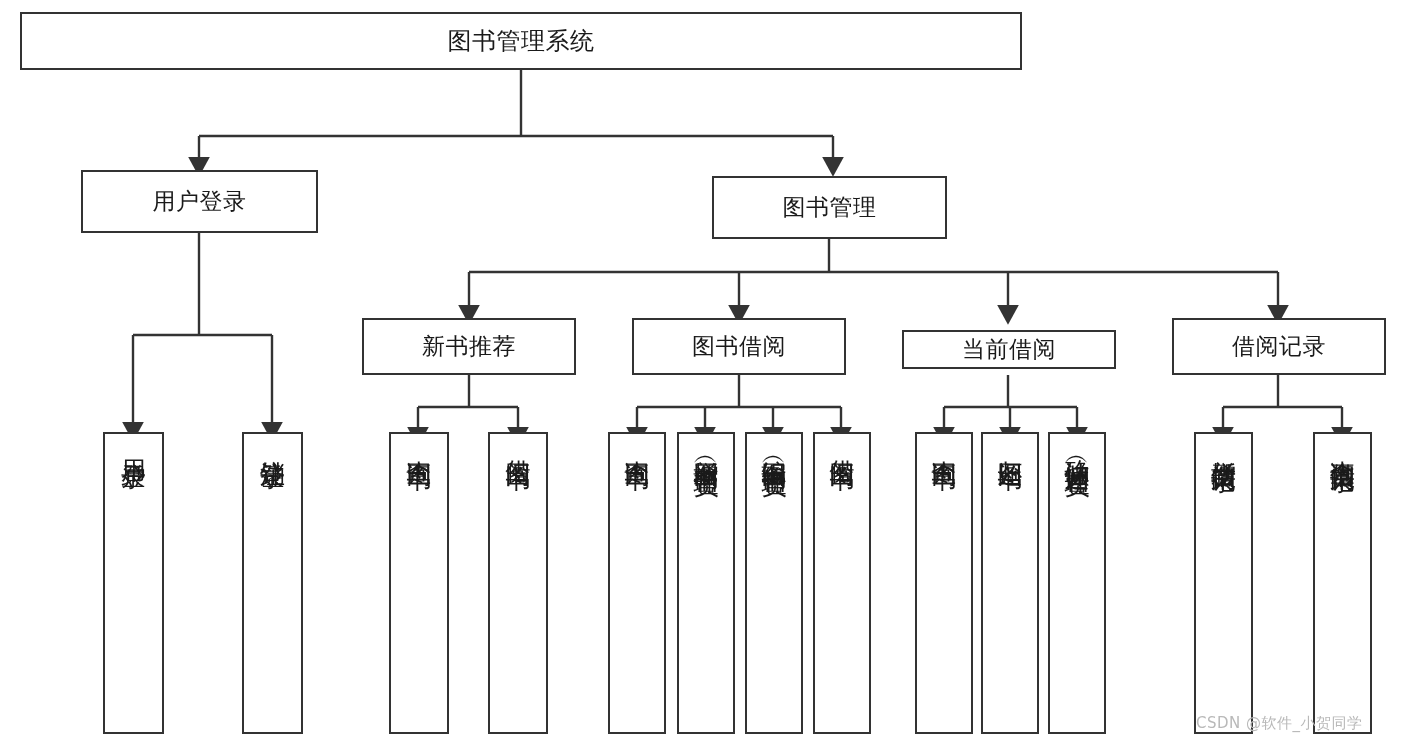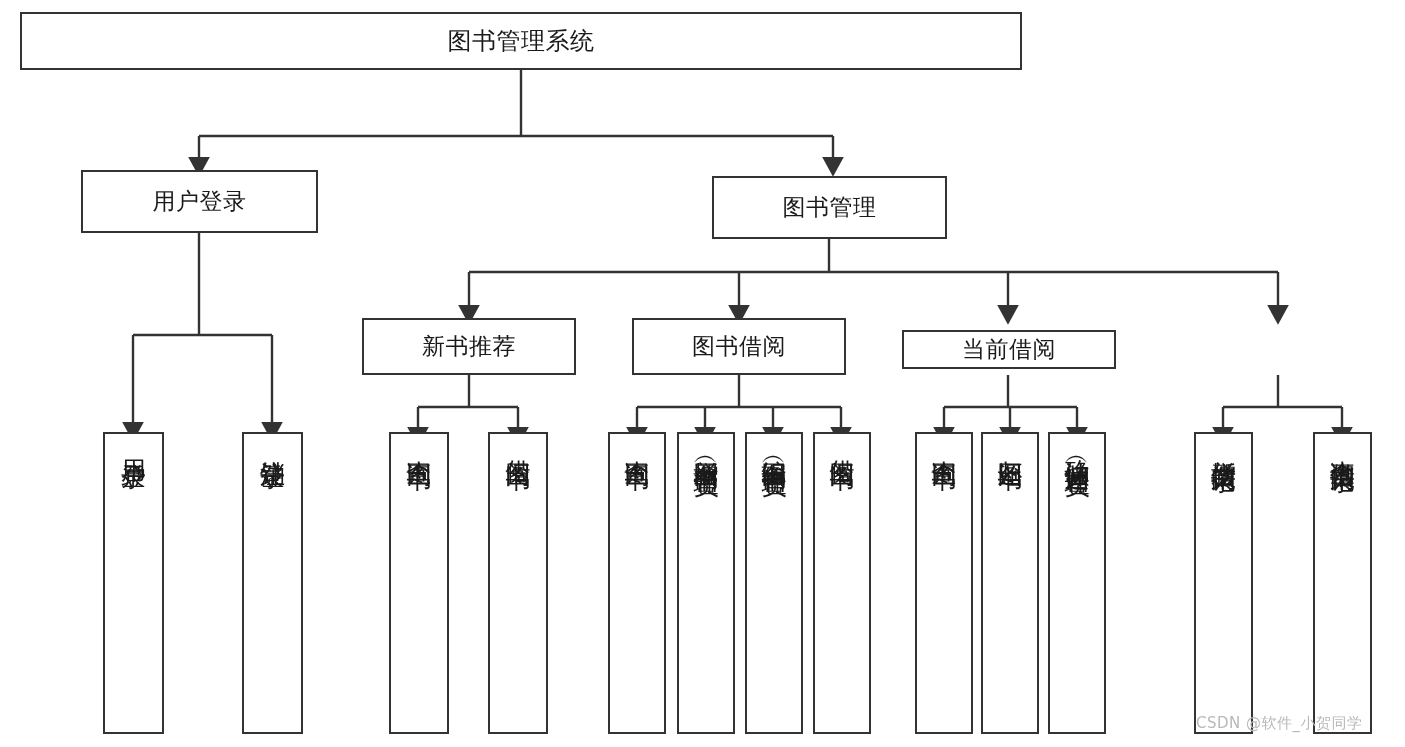--- a/index.html
+++ b/index.html
@@ -145,20 +145,23 @@
 
   <div class="node horiz" style="left:362px; top:318px; width:214px; height:57px;">
     <span class="node-label">新书推荐</span>
   </div>
   <div class="node horiz" style="left:632px; top:318px; width:214px; height:57px;">
     <span class="node-label">图书借阅</span>
   </div>
   <div class="node horiz" style="left:902px; top:318px; width:214px; height:39px;margin-top:12px;">
     <span class="node-label">当前借阅</span>
   </div>
+  <div class="node horiz" style="left:1172px; top:318px; width:214px; height:57px;">
+    <span class="node-label">借阅记录</span>
+  </div>
 
   <div class="node vert" style="left:103px; top:432px; width:61px; height:302px;">
     <span class="node-label">用户登录</span>
   </div>
   <div class="node vert" style="left:242px; top:432px; width:61px; height:302px;">
     <span class="node-label">注销登录</span>
   </div>
 
   <div class="node vert" style="left:389px; top:432px; width:60px; height:302px;">
     <span class="node-label">查询图书</span>

